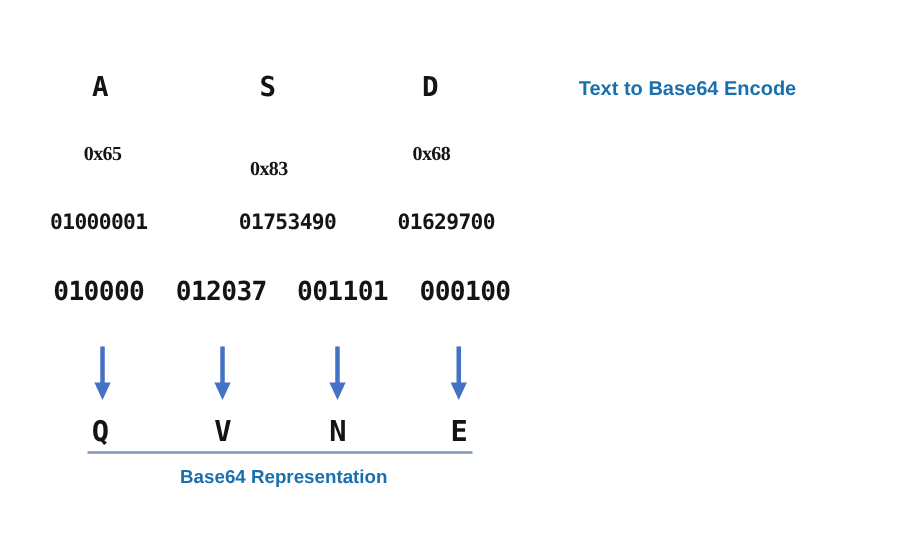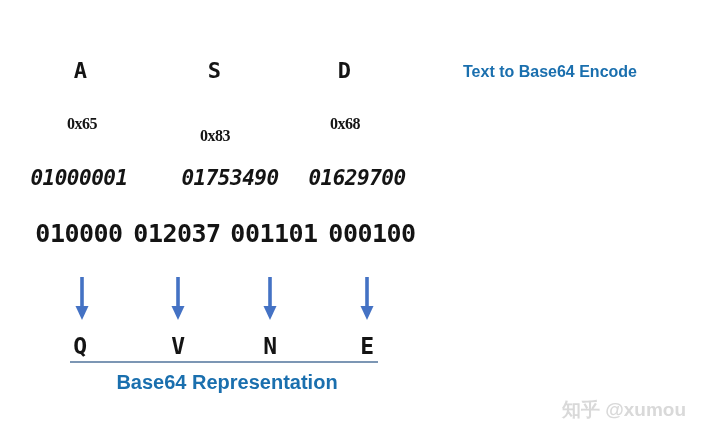--- a/index.html
+++ b/index.html
@@ -22,22 +22,22 @@
     position:absolute;
     transform:translate(-50%,-50%);
     font-family:"DejaVu Sans Mono", monospace;
     font-weight:600;
     color:var(--text-black);
     letter-spacing:-0.5px;
     white-space:nowrap;
   }
   .char-row .mono-item{font-size:22px;}
   .hex-row .mono-item{font-size:16px;font-family:Liberation Serif, serif;}
-  .bin-row .mono-item{font-size:21px;font-style:italic;}
-  .grp-row .mono-item{font-size:25px;}
+  .bin-row .mono-item{font-size:17px;}
+  .grp-row .mono-item{font-size:21px;}
   .b64-row .mono-item{font-size:23px;font-weight:700;}
   .side-label{
     position:absolute;
     left:463px;
     transform:translateY(-50%);
     font-size:16px;
     font-weight:700;
     color:var(--label-blue);
     white-space:nowrap;
   }
@@ -49,21 +49,21 @@
   .b64-line{
     position:absolute;
     left:70px;top:361px;
     width:308px;height:2px;
     background:var(--line-blue);
   }
   .b64-caption{
     position:absolute;
     left:227px;top:382px;
     transform:translate(-50%,-50%);
-    font-size:20px;
+    font-size:15px;
     font-weight:700;
     color:var(--label-blue);
     white-space:nowrap;
   }
   .watermark{
     position:absolute;
     left:562px;top:410px;
     transform:translateY(-50%);
     font-size:19px;
     font-weight:700;
@@ -126,15 +126,14 @@
     <span class="mono-item" style="left:178px;top:346px">V</span>
     <span class="mono-item" style="left:270px;top:346px">N</span>
     <span class="mono-item" style="left:367px;top:346px">E</span>
   </div>
 
   <div class="b64-line"></div>
   <div class="b64-caption">Base64 Representation</div>
 
   <div class="side-label" style="top:72px">Text to Base64 Encode</div>
 
-  <div class="watermark">知乎 @xumou</div>
 
 </div>
 
 </body></html>

